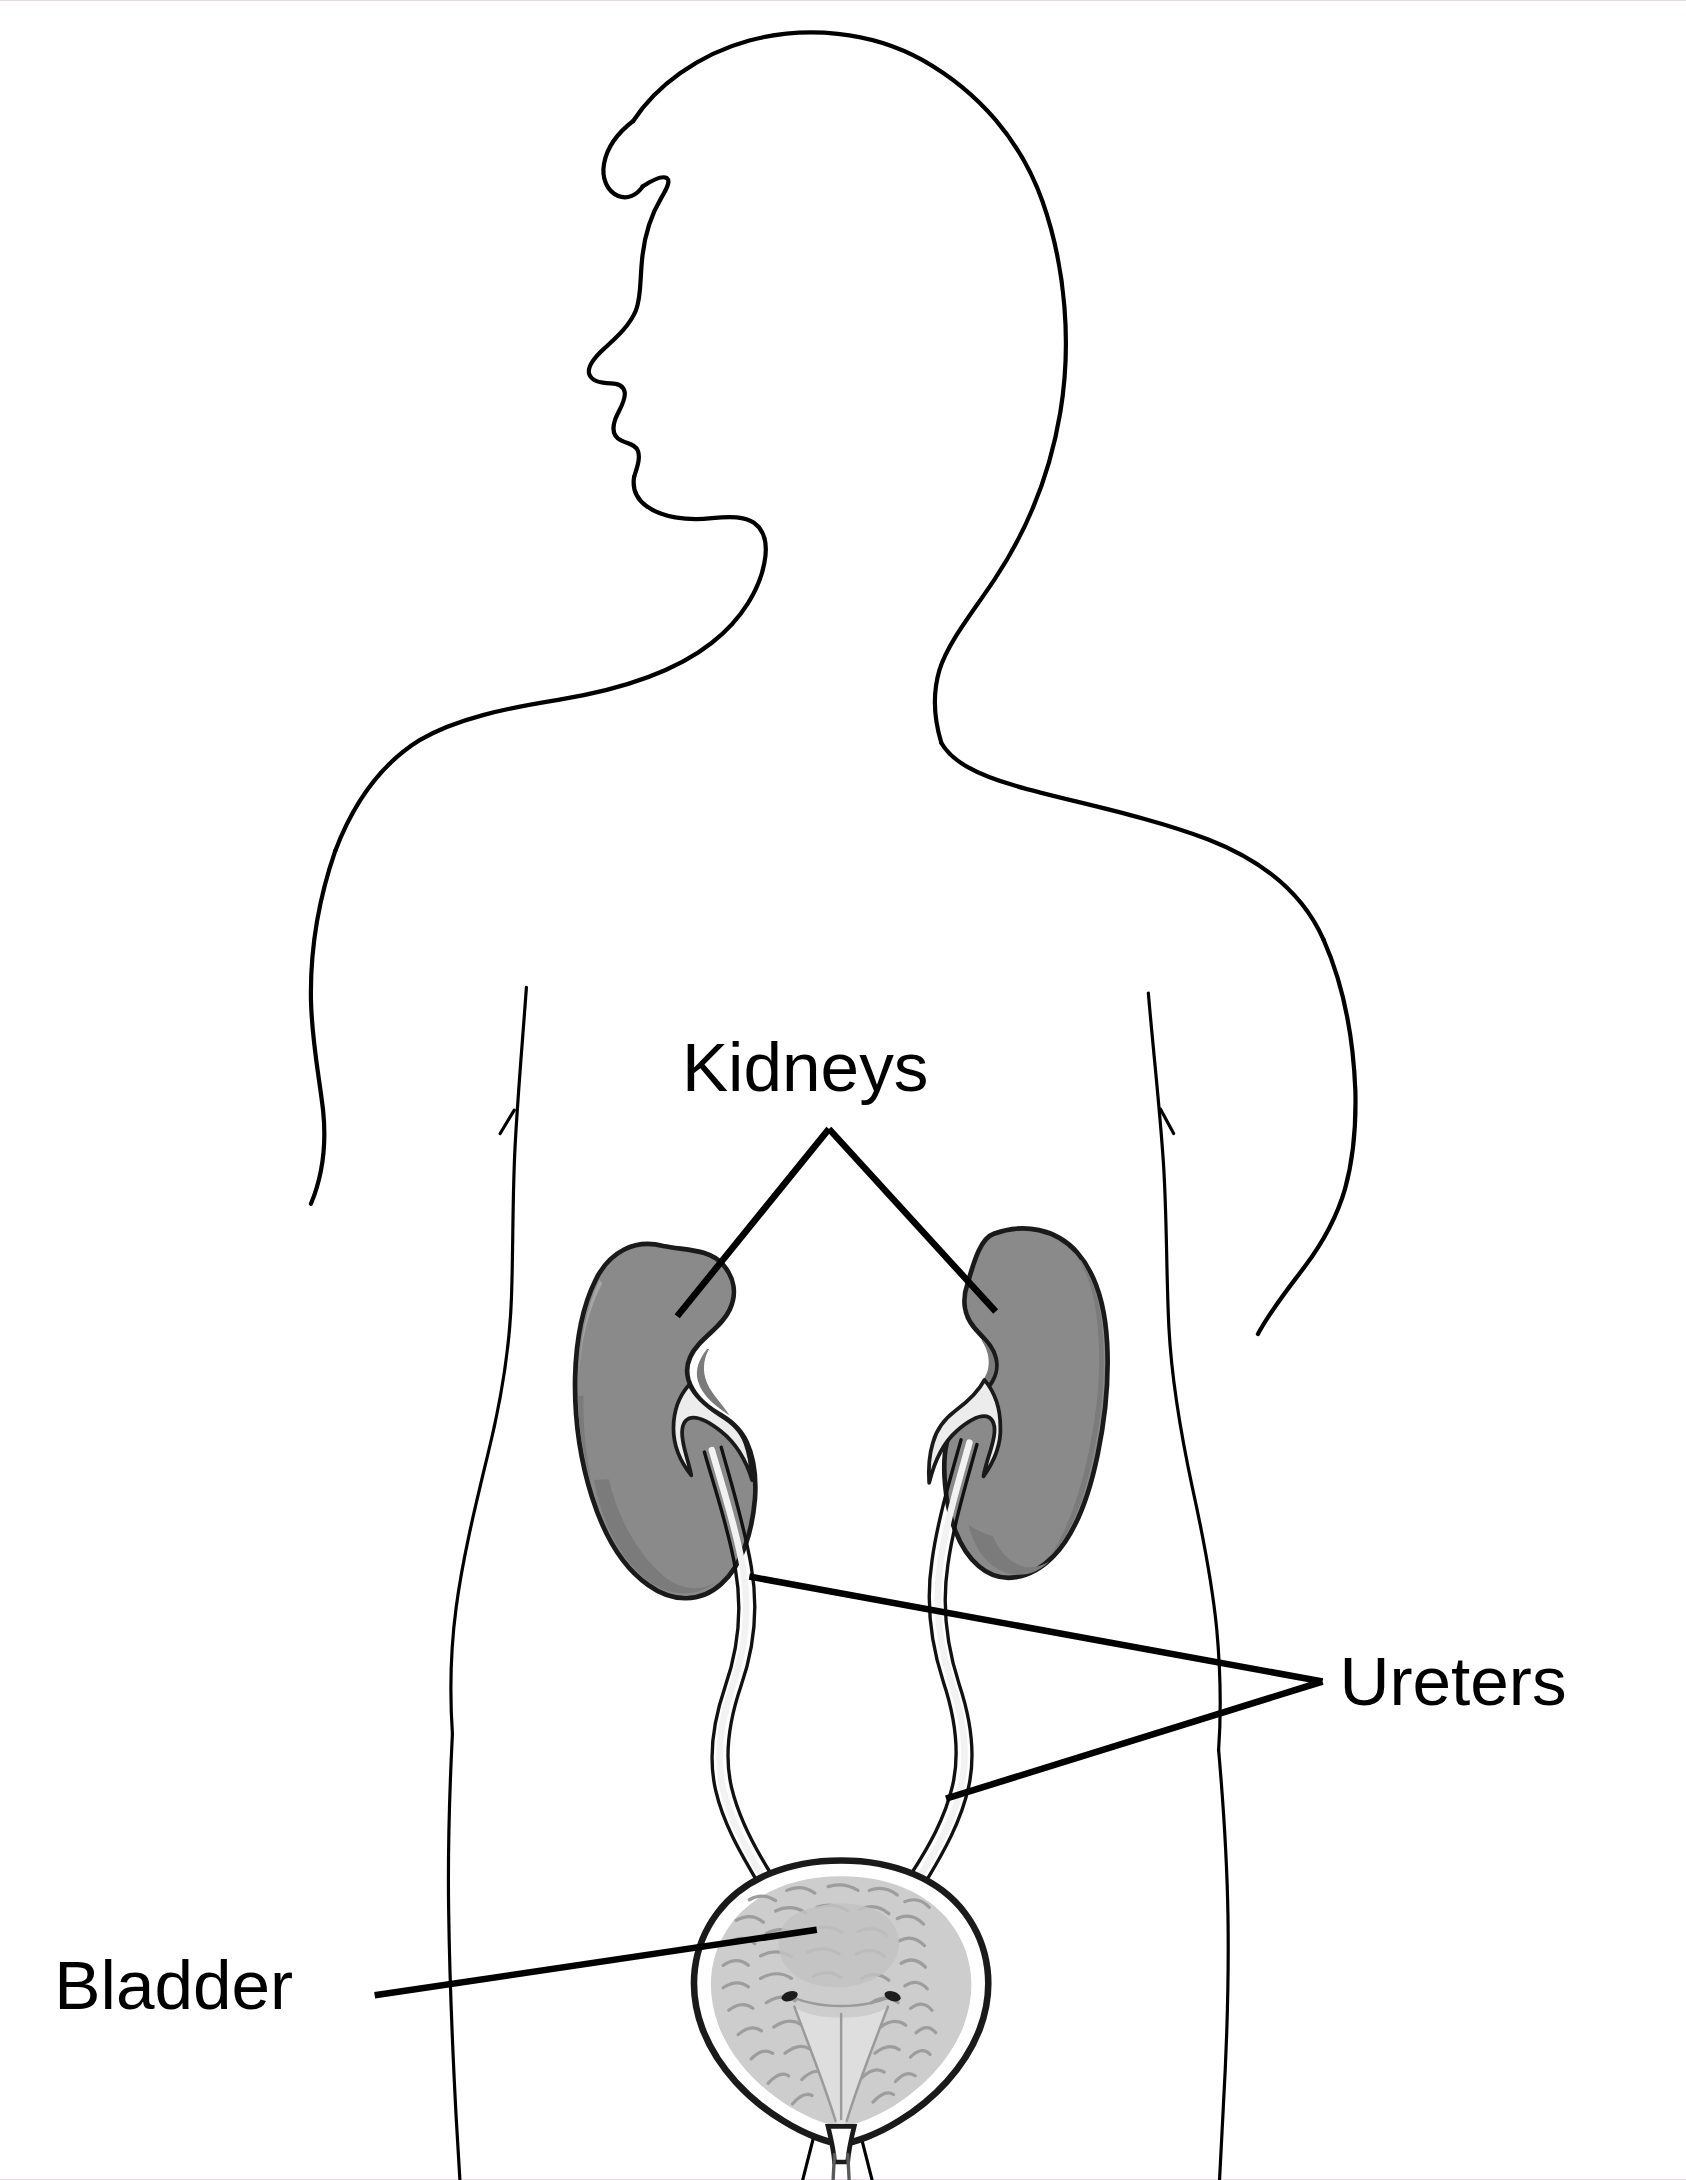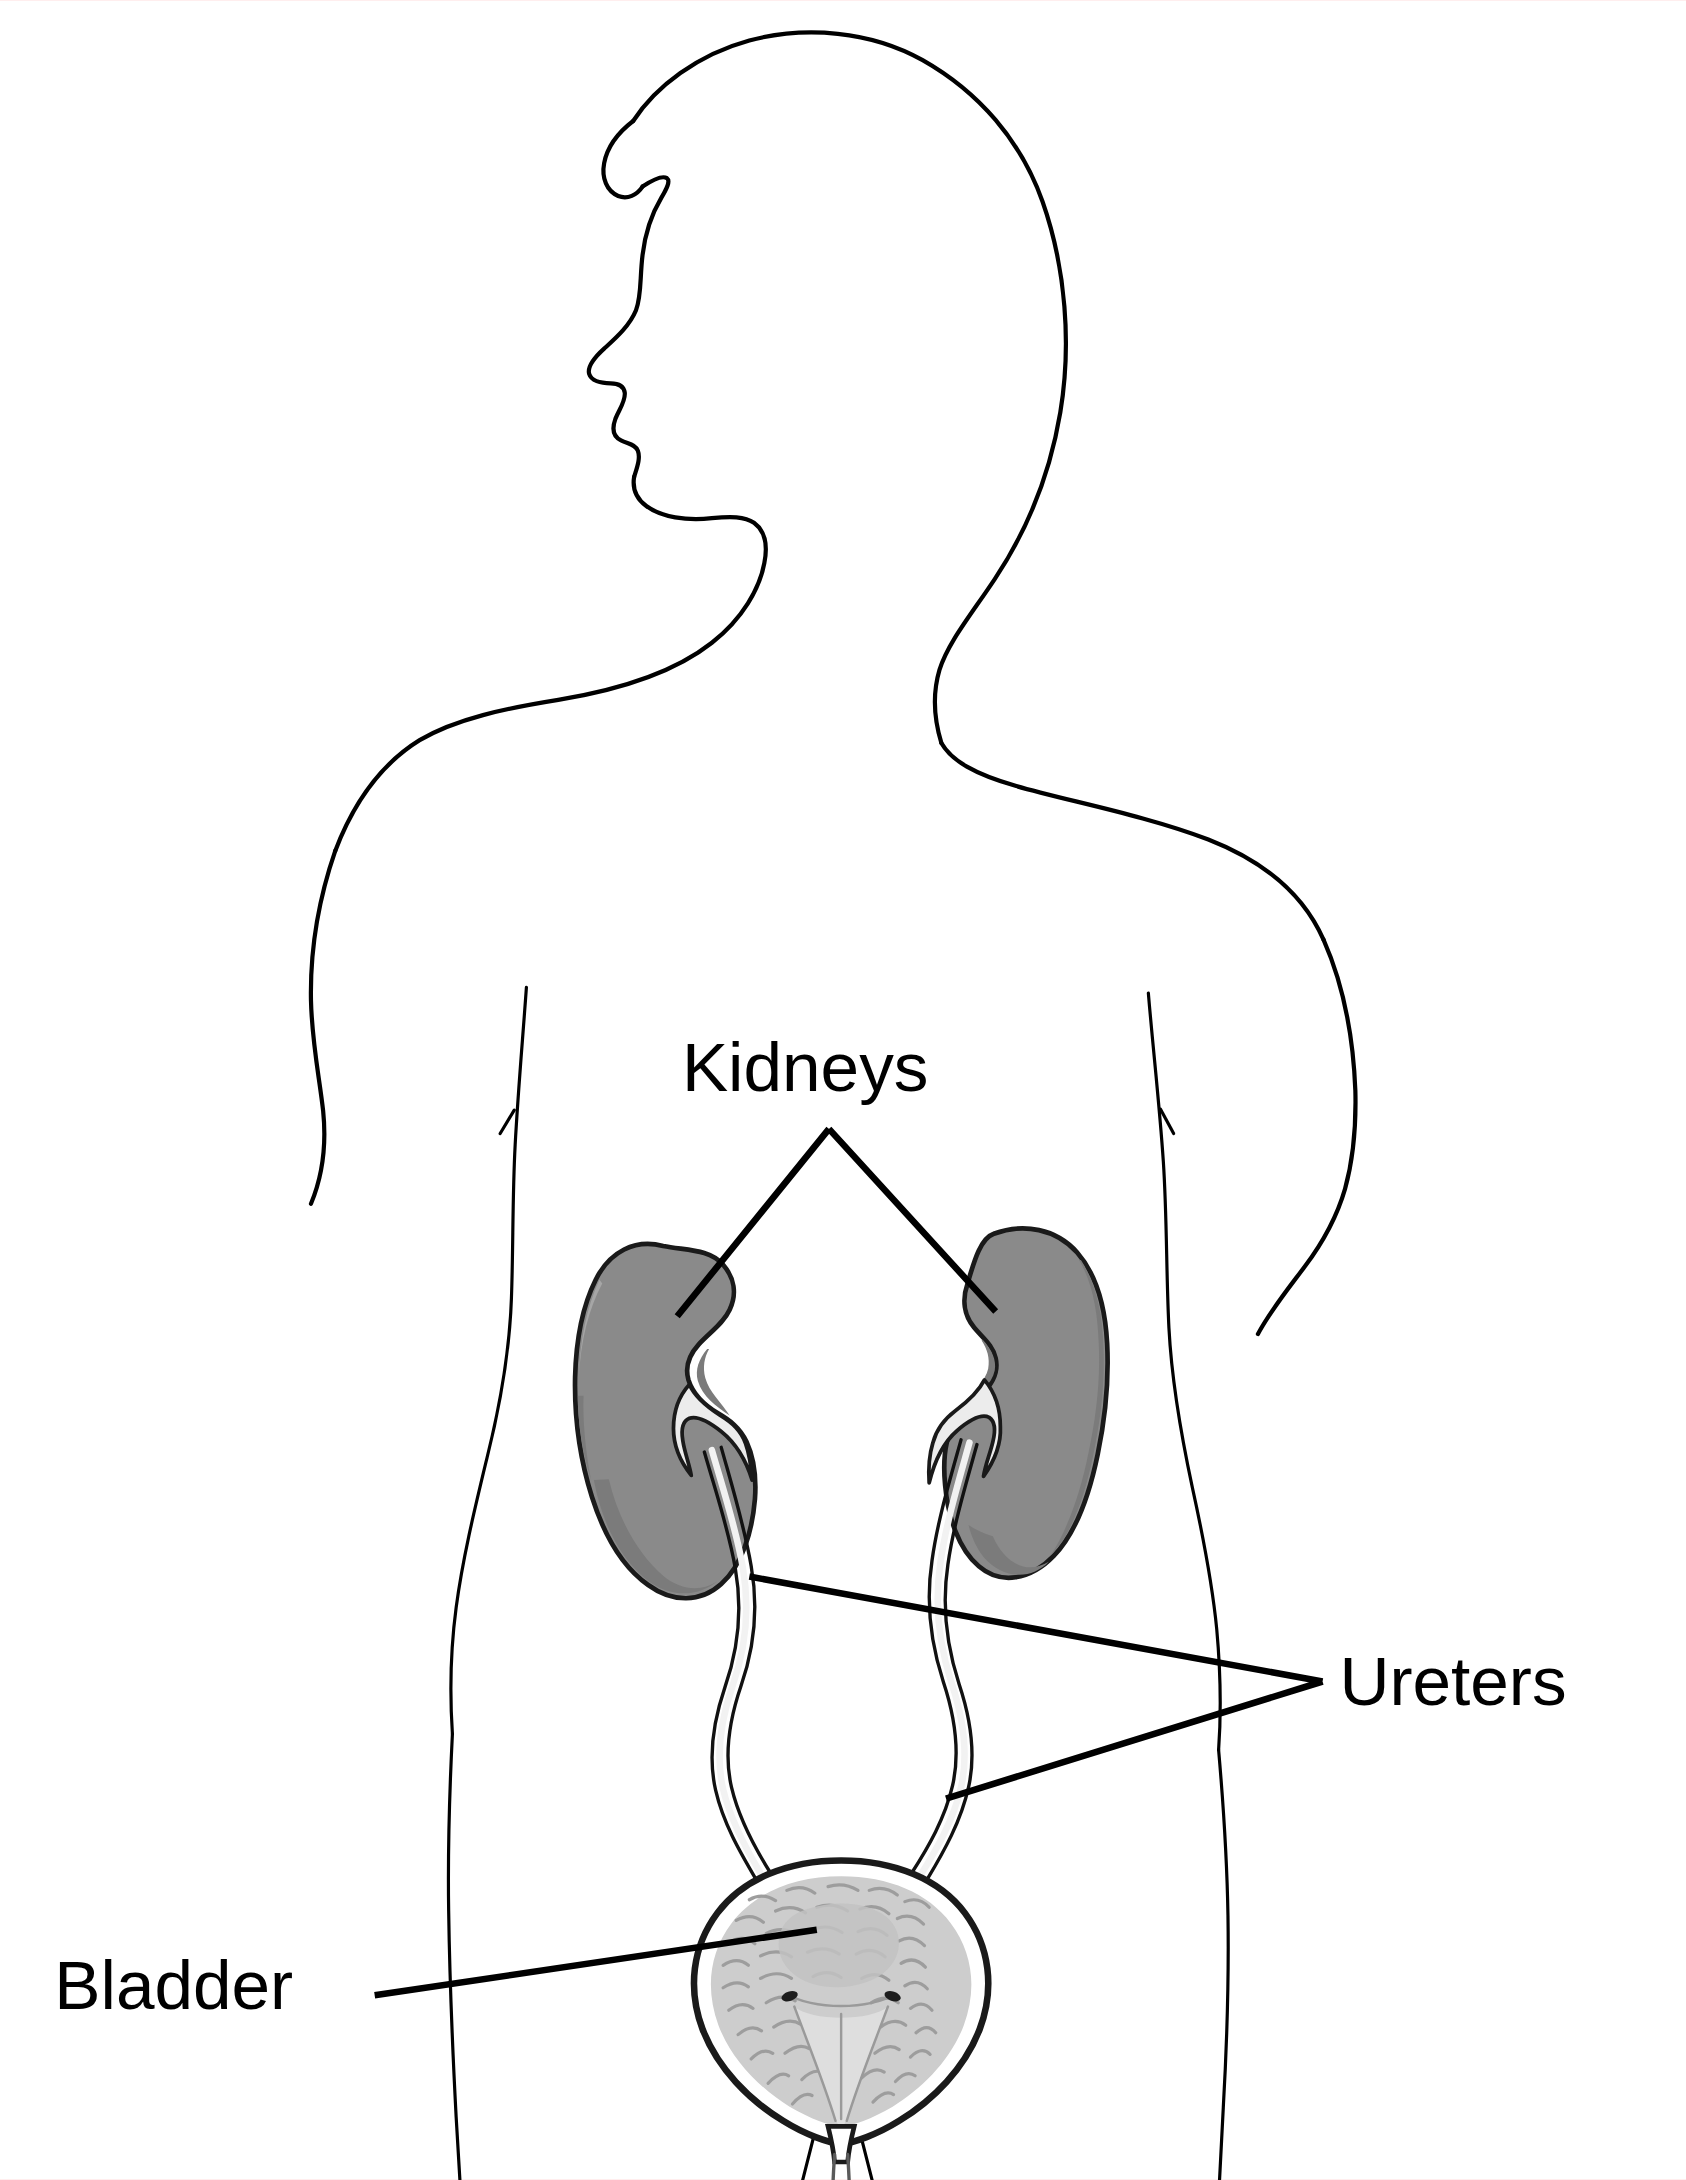--- a/index.html
+++ b/index.html
@@ -11,21 +11,21 @@
   body {
     width: 1686px;
     height: 2180px;
     overflow: hidden;
     font-family: "Liberation Sans", sans-serif;
   }
   #diagram-root {
     position: relative;
     width: 1686px;
     height: 2180px;
-    background: #fca5a5;
+    background: #be185d;
   }
   #anatomy-svg {
     position: absolute;
     top: 0;
     left: 0;
     width: 1686px;
     height: 2180px;
     display: block;
   }
   .body-outline {

